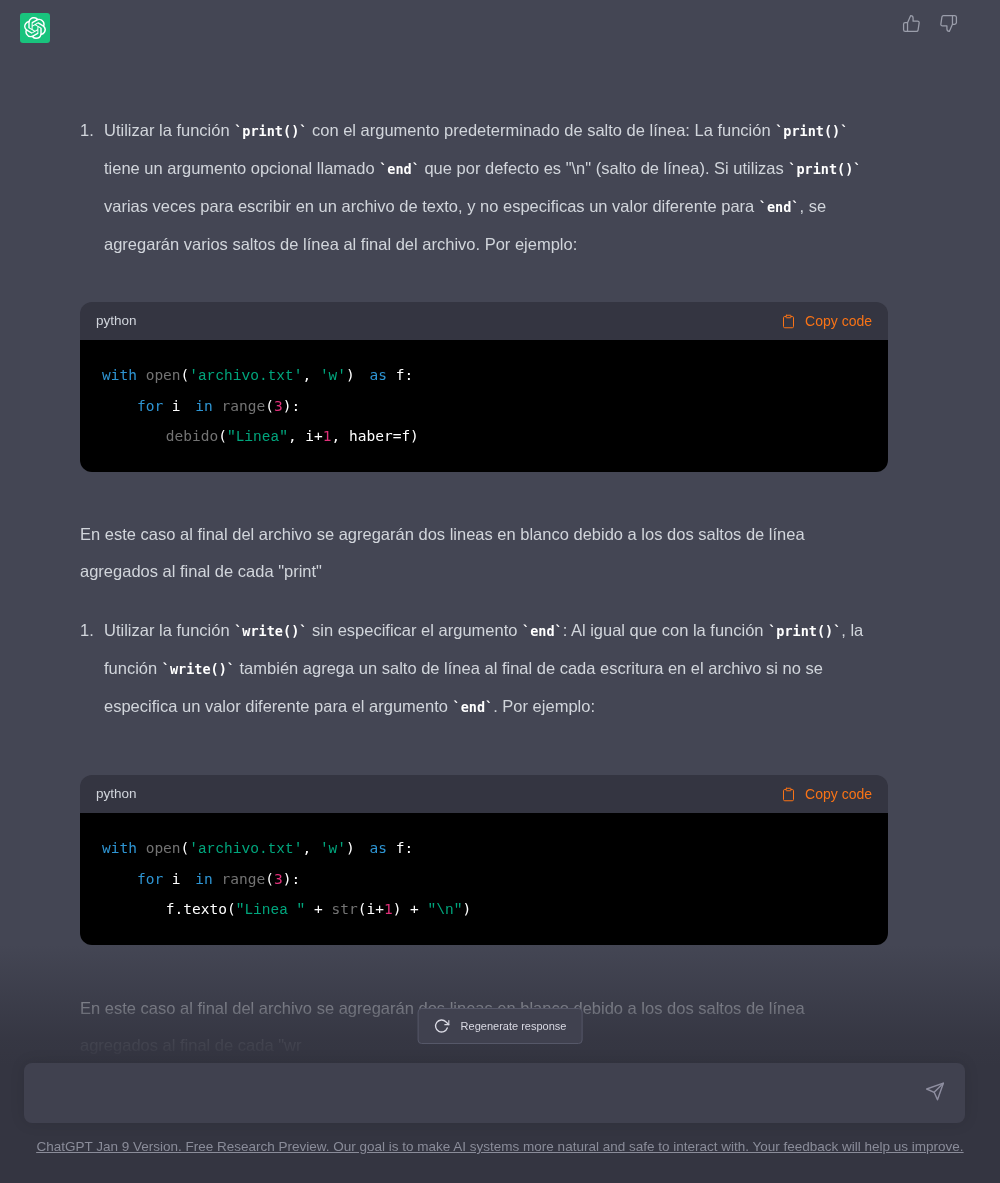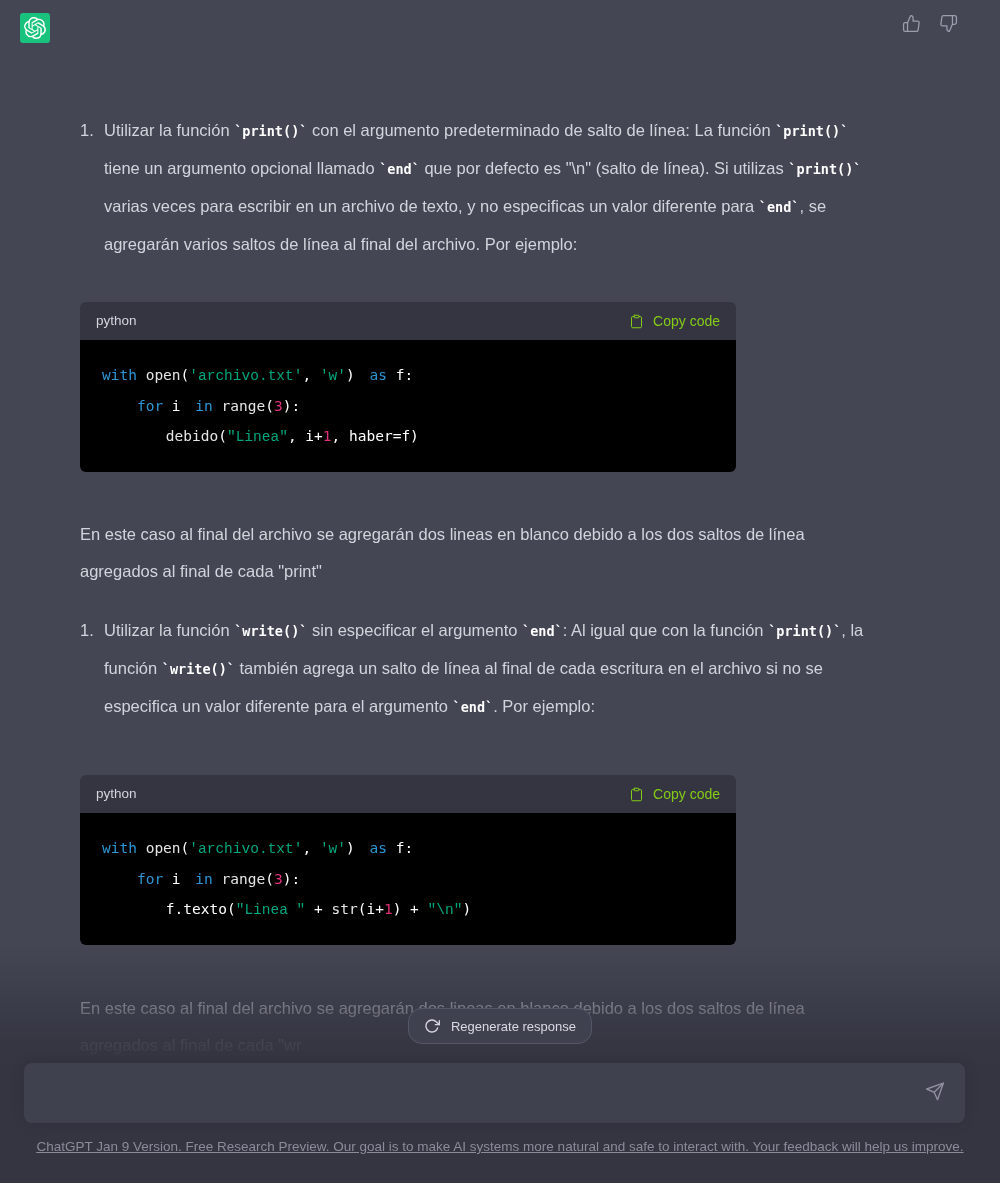--- a/index.html
+++ b/index.html
@@ -32,56 +32,56 @@
   .para { position:absolute; left:0; width:804px; }
   .olist { position:absolute; left:0; width:804px; display:flex; }
   .li-num { width:24px; flex:none; }
   .li-text { flex:1; }
   .inline-code {
     font-family:"DejaVu Sans Mono","Liberation Mono",monospace;
     font-weight:bold; color:#ffffff; font-size:13.5px;margin-top:8px;
   }
   
   .code-block {
-    position:absolute; left:0; width:656px; border-radius:6px; overflow:hidden;
+    position:absolute; left:0; width:808px; border-radius:12px; overflow:hidden;
   }
   .code-header {
     height:38px; background:#343541; display:flex; align-items:center;
     justify-content:space-between; padding:0 16px;
     font-size:13.5px; color:#d1d5dc; line-height:38px;
   }
   .copy-btn {
     display:flex; align-items:center; gap:9px; background:none; border:none;
-    color:#84cc16; font-size:14px; cursor:pointer;
+    color:#f97316; font-size:14px; cursor:pointer;
     font-family:"Liberation Sans","DejaVu Sans",sans-serif;
   }
   .copy-btn svg { width:15px; height:15px; stroke:currentColor; fill:none; stroke-width:1.6; }
   .code-body {
     background:#000000; padding:20px 16px;
     font-family:"DejaVu Sans Mono","Liberation Mono",monospace;
     font-size:14.5px; line-height:30px; color:#ffffff;
   }
   .code-line { white-space:pre; }
   .tok-k { color:#2e95d3;margin-left:6px; }
-  .tok-f { color:#e5e5e5; }
+  .tok-f { color:#737373; }
   .tok-s { color:#00a67d;font-family:Liberation Mono, monospace; }
   .tok-n { color:#df3079; }
   .tok-p { color:#ffffff; }
   
   .fade {
     position:absolute; left:0; right:0; top:945px; height:120px;
     background:linear-gradient(to bottom, rgba(52,53,65,0) 0%, rgba(52,53,65,0.9) 80%, #343541 100%);
     pointer-events:none;
   }
   
   .regen {
     position:absolute; top:1008px; left:50%; transform:translateX(-50%);
     display:flex; align-items:center; gap:11px;
-    background:#40414f; border:1px solid #565869; border-radius:14px;
-    padding:9px 15px; color:#d9d9e3; font-size:13px; cursor:pointer;
+    background:#40414f; border:1px solid #565869; border-radius:4px;
+    padding:9px 15px; color:#d9d9e3; font-size:11px; cursor:pointer;
     font-family:"Liberation Sans","DejaVu Sans",sans-serif; z-index:5;
   }
   .regen svg { width:16px; height:16px; stroke:currentColor; fill:none; stroke-width:2; }
   
   .composer {
     position:absolute; top:1063px; left:24px; width:941px; height:60px;
     background:#40414f; border-radius:8px;
     box-shadow:0 0 15px rgba(0,0,0,0.10);
   }
   .composer textarea {

